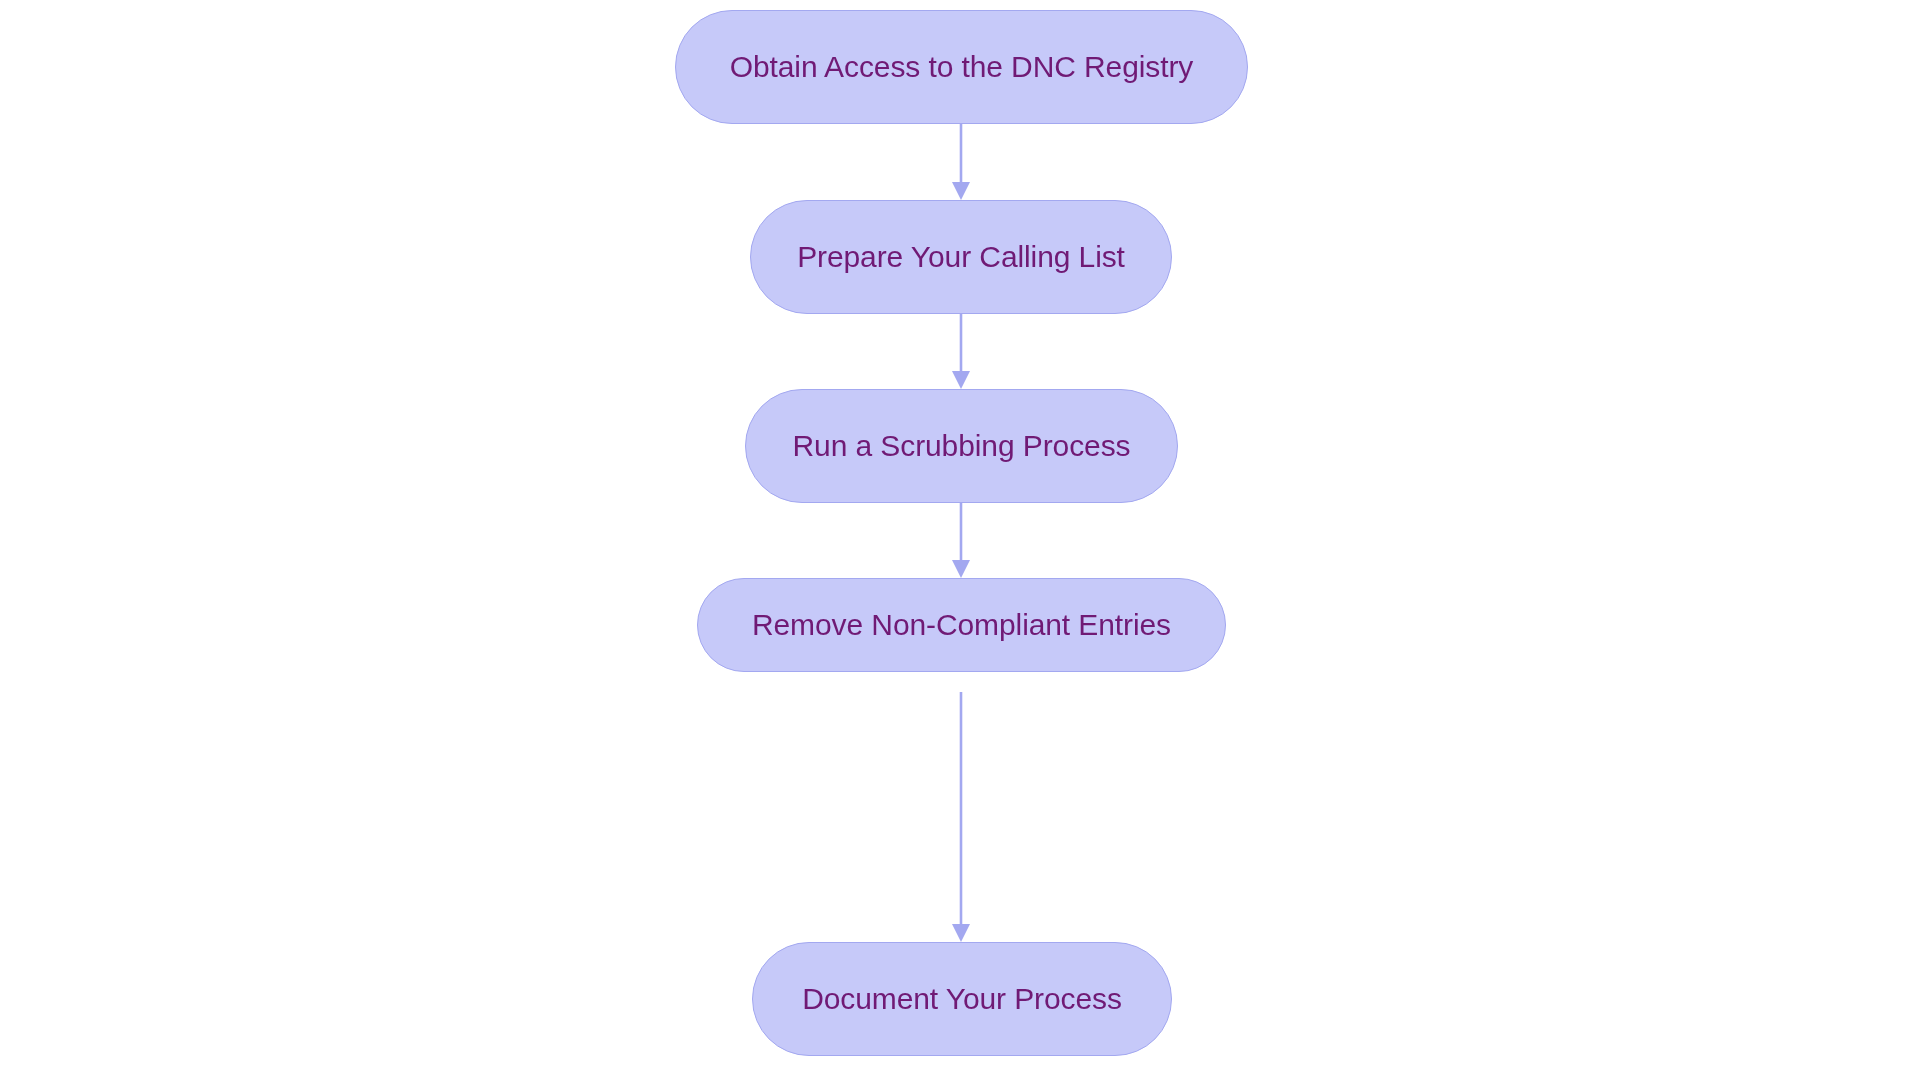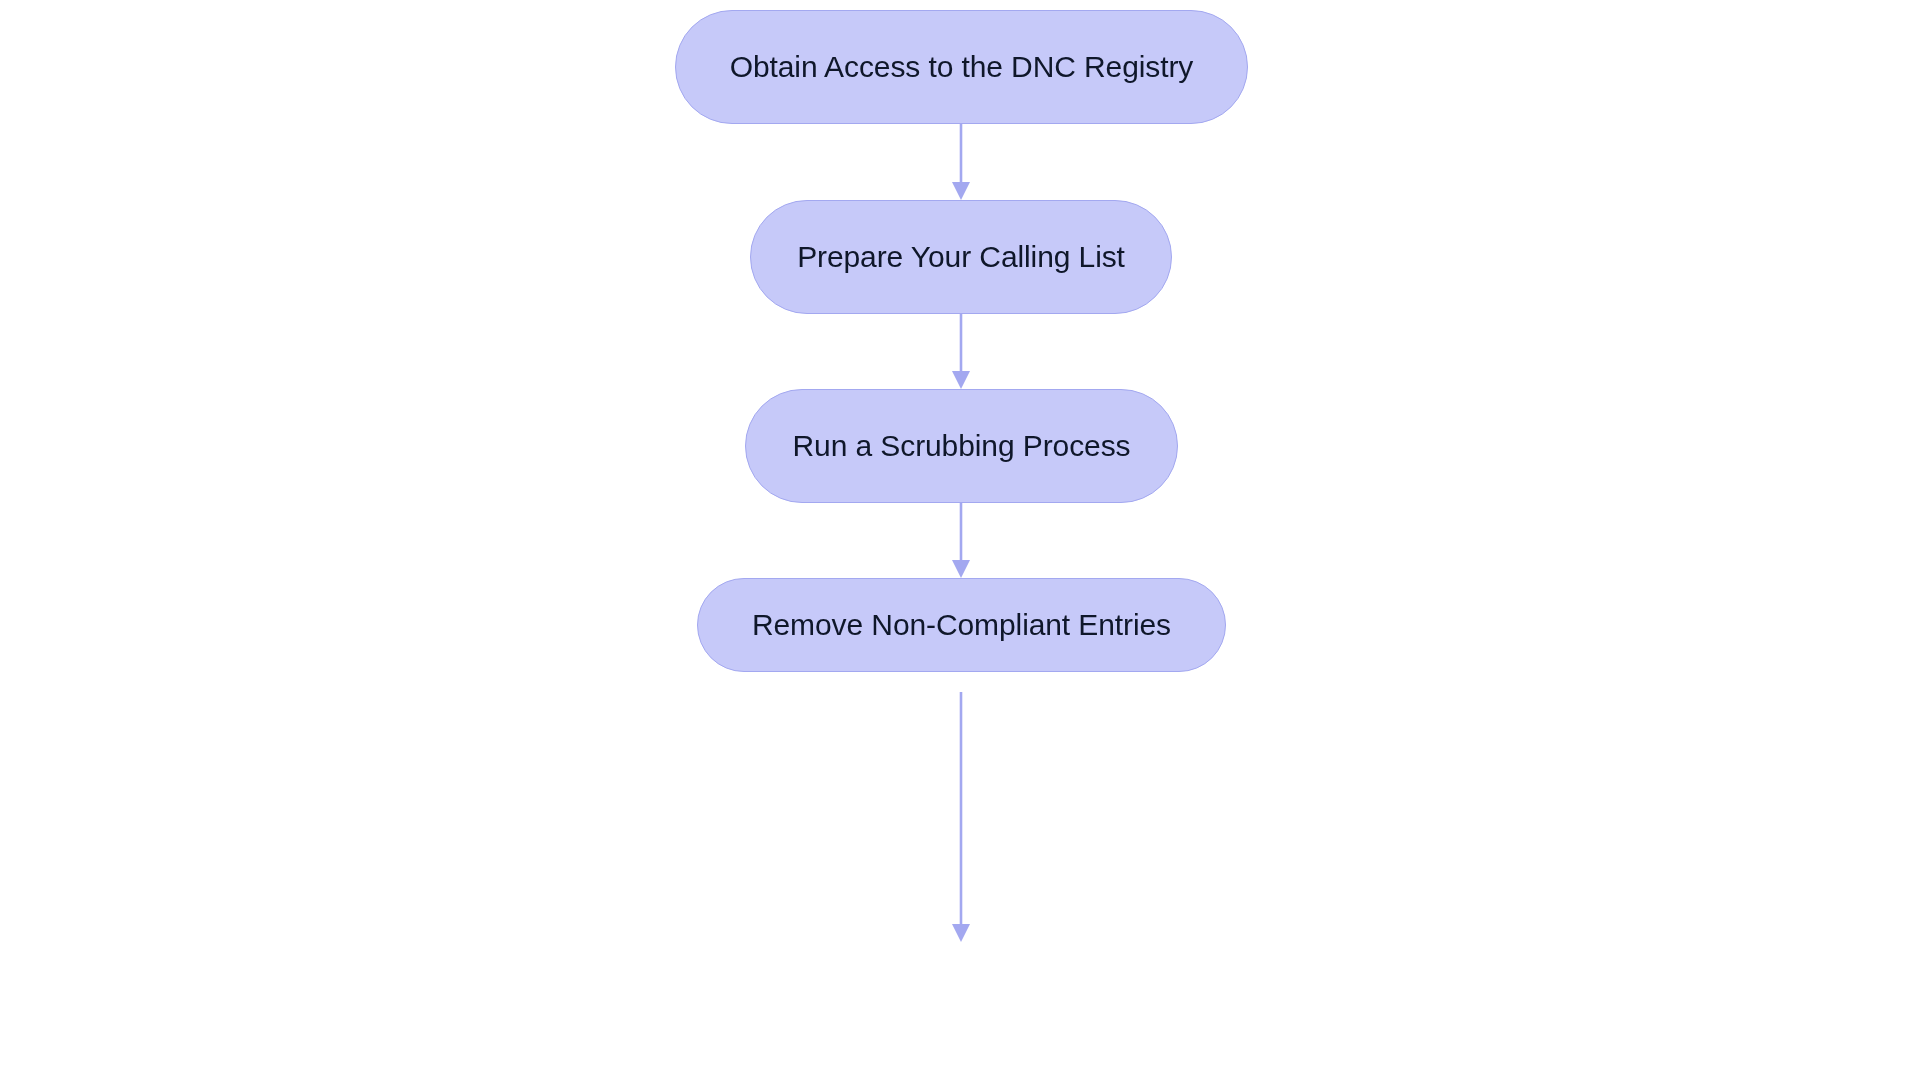--- a/index.html
+++ b/index.html
@@ -33,21 +33,21 @@
     border: 1.6px solid #a3a8f0;
     text-align: center;
     padding: 0 26px;
   }
 
   .flow-node-label {
     font-family: "Liberation Sans", "DejaVu Sans", sans-serif;
     font-size: 30px;
     font-weight: 400;
     line-height: 1.15;
-    color: #0f172a;
+    color: #701a75;
     letter-spacing: -0.1px;
     white-space: nowrap;
   }
 
   .flow-connector {
     position: absolute;
     overflow: visible;
   }
 
   .connector-line {
@@ -95,14 +95,17 @@
   </div>
 
   <div class="flow-node" style="left:745px; top:389px; width:433px; height:114px;">
     <span class="flow-node-label">Run a Scrubbing Process</span>
   </div>
 
   <div class="flow-node" style="left:697px; top:578px; width:529px; height:94px;">
     <span class="flow-node-label">Remove Non-Compliant Entries</span>
   </div>
 
+  <div class="flow-node" style="left:752px; top:942px; width:420px; height:114px;">
+    <span class="flow-node-label">Document Your Process</span>
+  </div>
 
 </div>
 
 </body></html>

